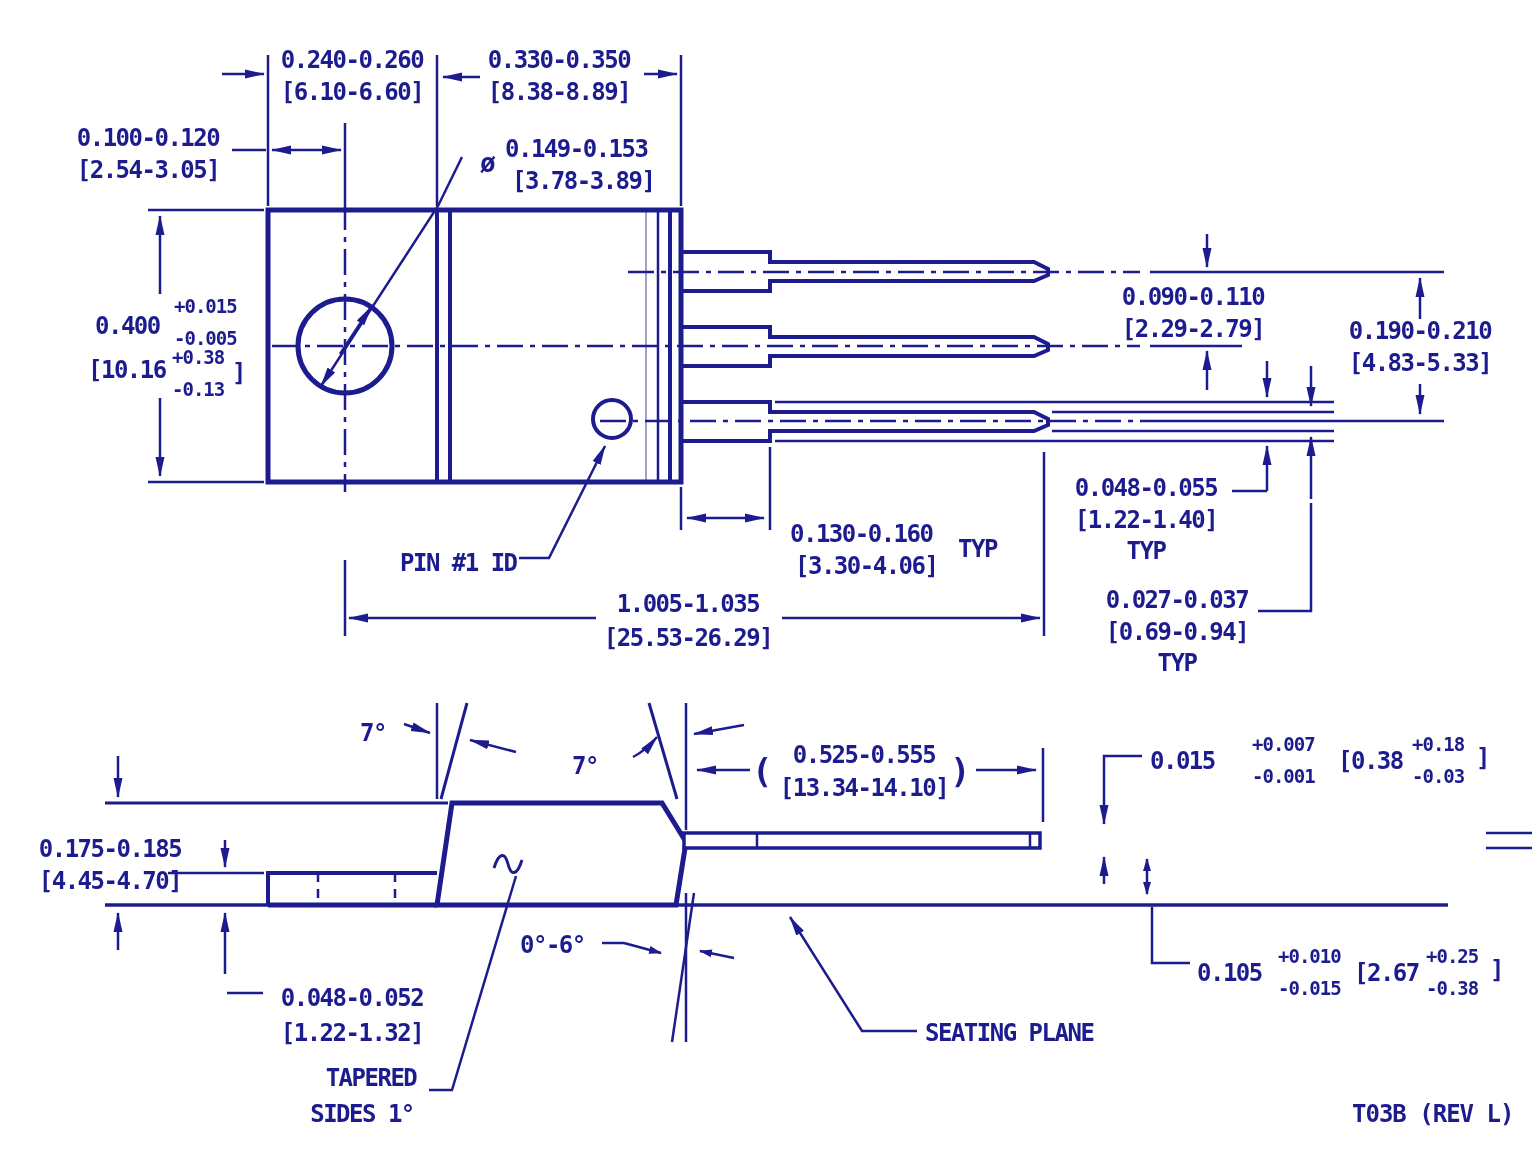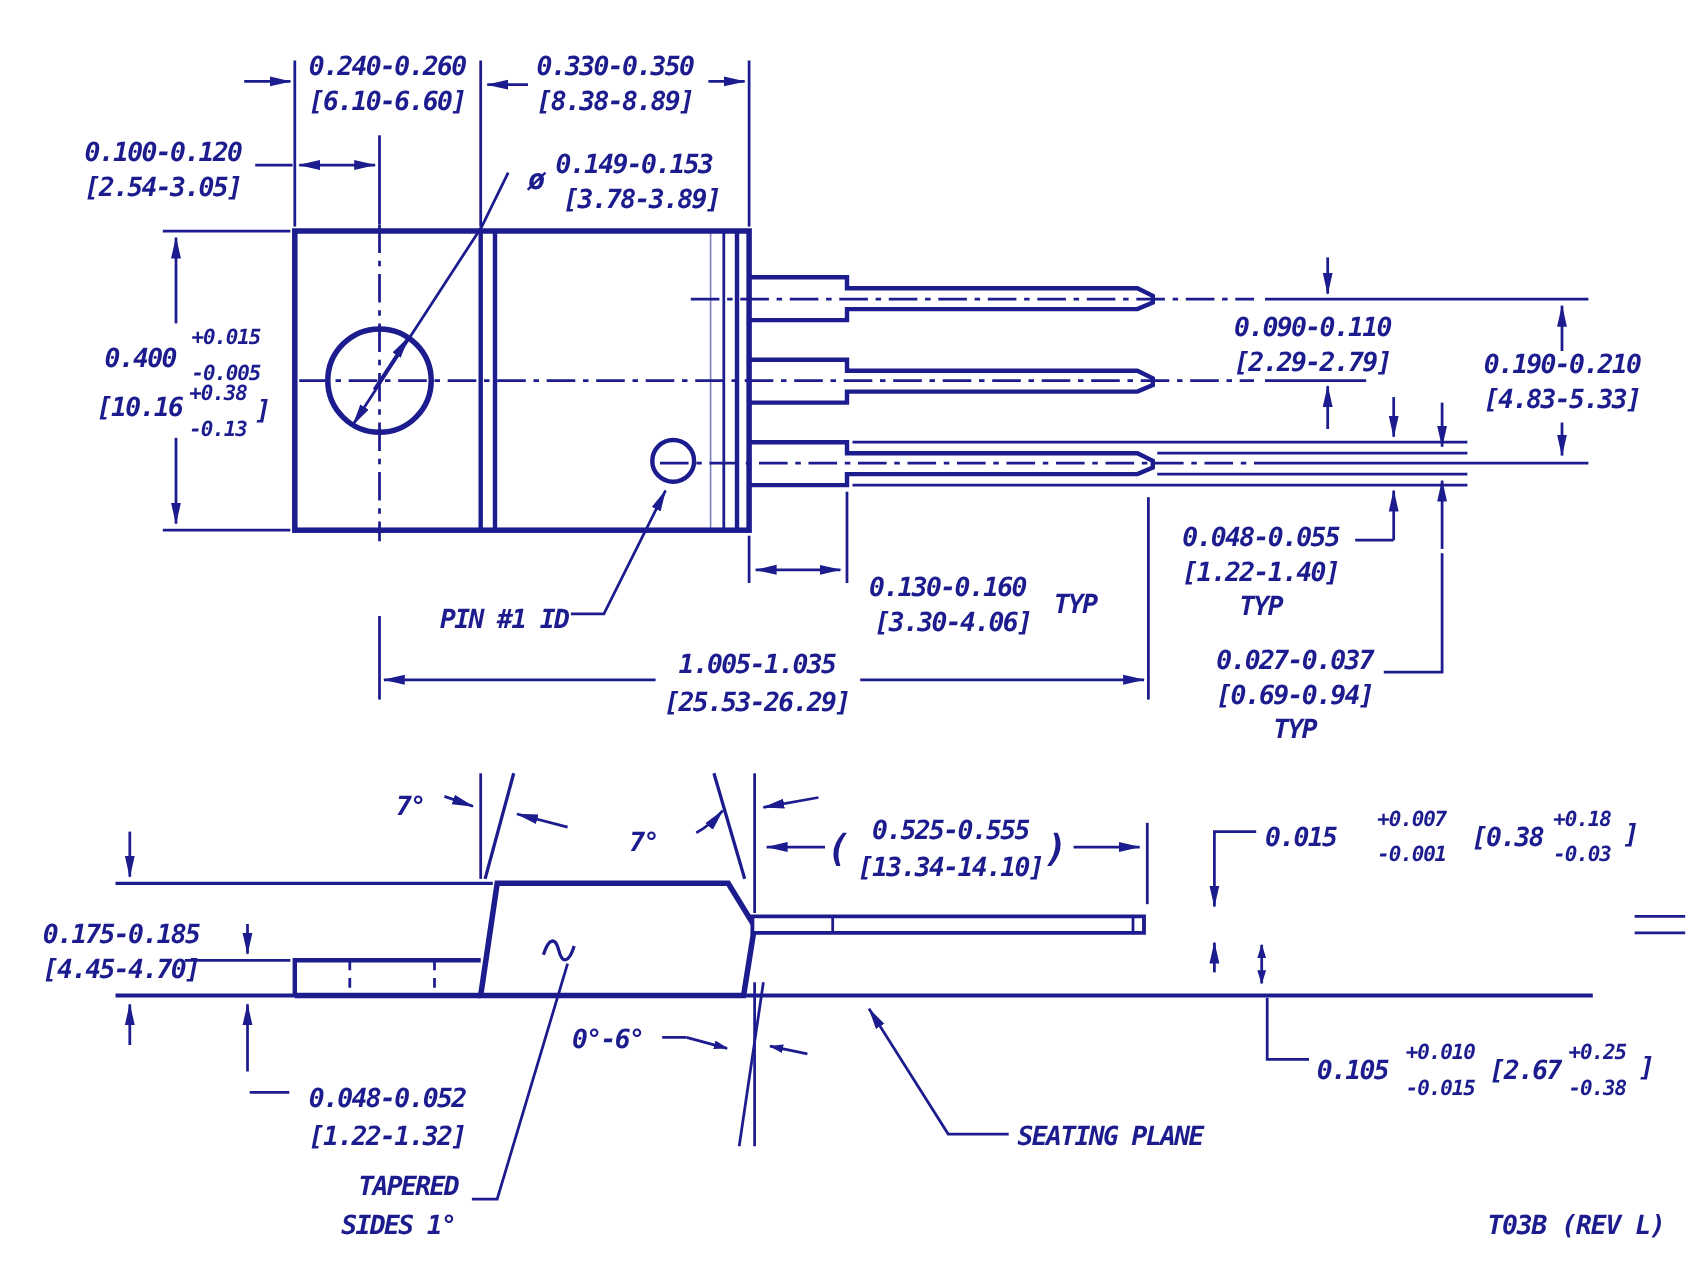--- a/index.html
+++ b/index.html
@@ -1,16 +1,16 @@
 <!DOCTYPE html>
 <html><head>
 <meta charset="utf-8">
 <style>
   html,body{margin:0;padding:0;background:#fff;}
-  .stage{width:1536px;height:1152px;position:relative;background:#fff;font-style:italic;}
+  .stage{width:1536px;height:1152px;position:relative;background:#fff;}
   svg{display:block;}
   .ln{stroke:#1c1c8f;fill:none;stroke-width:2.5;}
   .w15{stroke-width:1.5;opacity:.55;}
   .w3{stroke-width:3;}
   .w35{stroke-width:3.5;}
   .w4{stroke-width:4;}
   .w5{stroke-width:5;}
   .cl{stroke-dasharray:26 7 5 7;}
   .hid{stroke-dasharray:9 7;}
   .wh{fill:#ffffff;}

